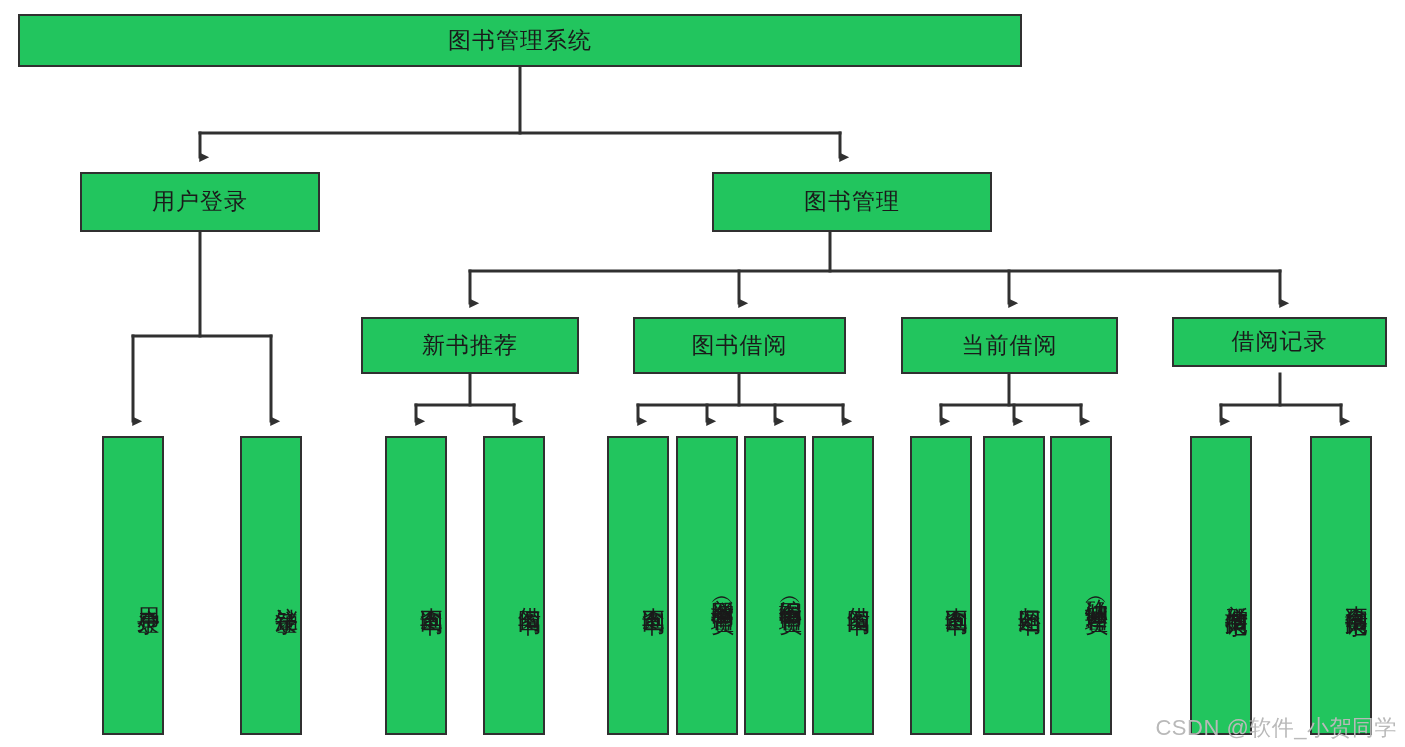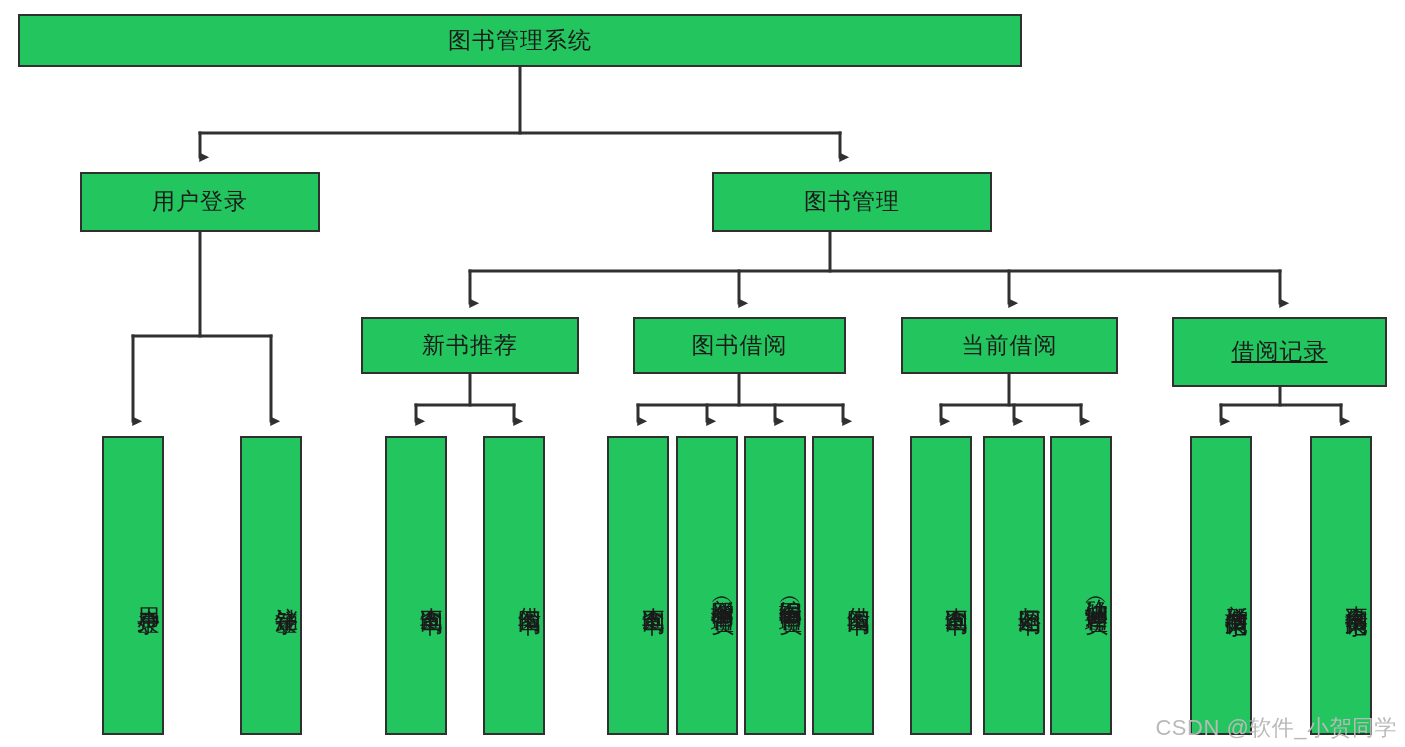--- a/index.html
+++ b/index.html
@@ -136,21 +136,21 @@
 
   <div class="node horiz" style="left: 361px; top: 317px; width: 218px; height: 57px; border-color: rgb(48, 48, 48); color: rgb(26, 26, 26);">
     <span class="node-label">新书推荐</span>
   </div>
   <div class="node horiz" style="left: 633px; top: 317px; width: 213px; height: 57px; border-color: rgb(48, 48, 48); color: rgb(26, 26, 26);">
     <span class="node-label">图书借阅</span>
   </div>
   <div class="node horiz" style="left: 901px; top: 317px; width: 217px; height: 57px; border-color: rgb(48, 48, 48); color: rgb(26, 26, 26);">
     <span class="node-label">当前借阅</span>
   </div>
-  <div class="node horiz" style="left: 1172px; top: 317px; width: 215px; height: 70px; border-color: rgb(48, 48, 48); color: rgb(26, 26, 26); text-decoration: underline;">
+  <div class="node horiz" style="left: 1172px; top: 317px; width: 215px; height: 50px; border-color: rgb(48, 48, 48); color: rgb(26, 26, 26);">
     <span class="node-label">借阅记录</span>
   </div>
 
   <div class="node vert" style="left: 102px; top: 436px; width: 62px; height: 299px; border-color: rgb(48, 48, 48); color: rgb(26, 26, 26);">
     <span class="node-label">用户登录</span>
   </div>
   <div class="node vert" style="left: 240px; top: 436px; width: 62px; height: 299px; border-color: rgb(48, 48, 48); color: rgb(26, 26, 26);">
     <span class="node-label">注销登录</span>
   </div>
   <div class="node vert" style="left: 385px; top: 436px; width: 62px; height: 299px; border-color: rgb(48, 48, 48); color: rgb(26, 26, 26);">

